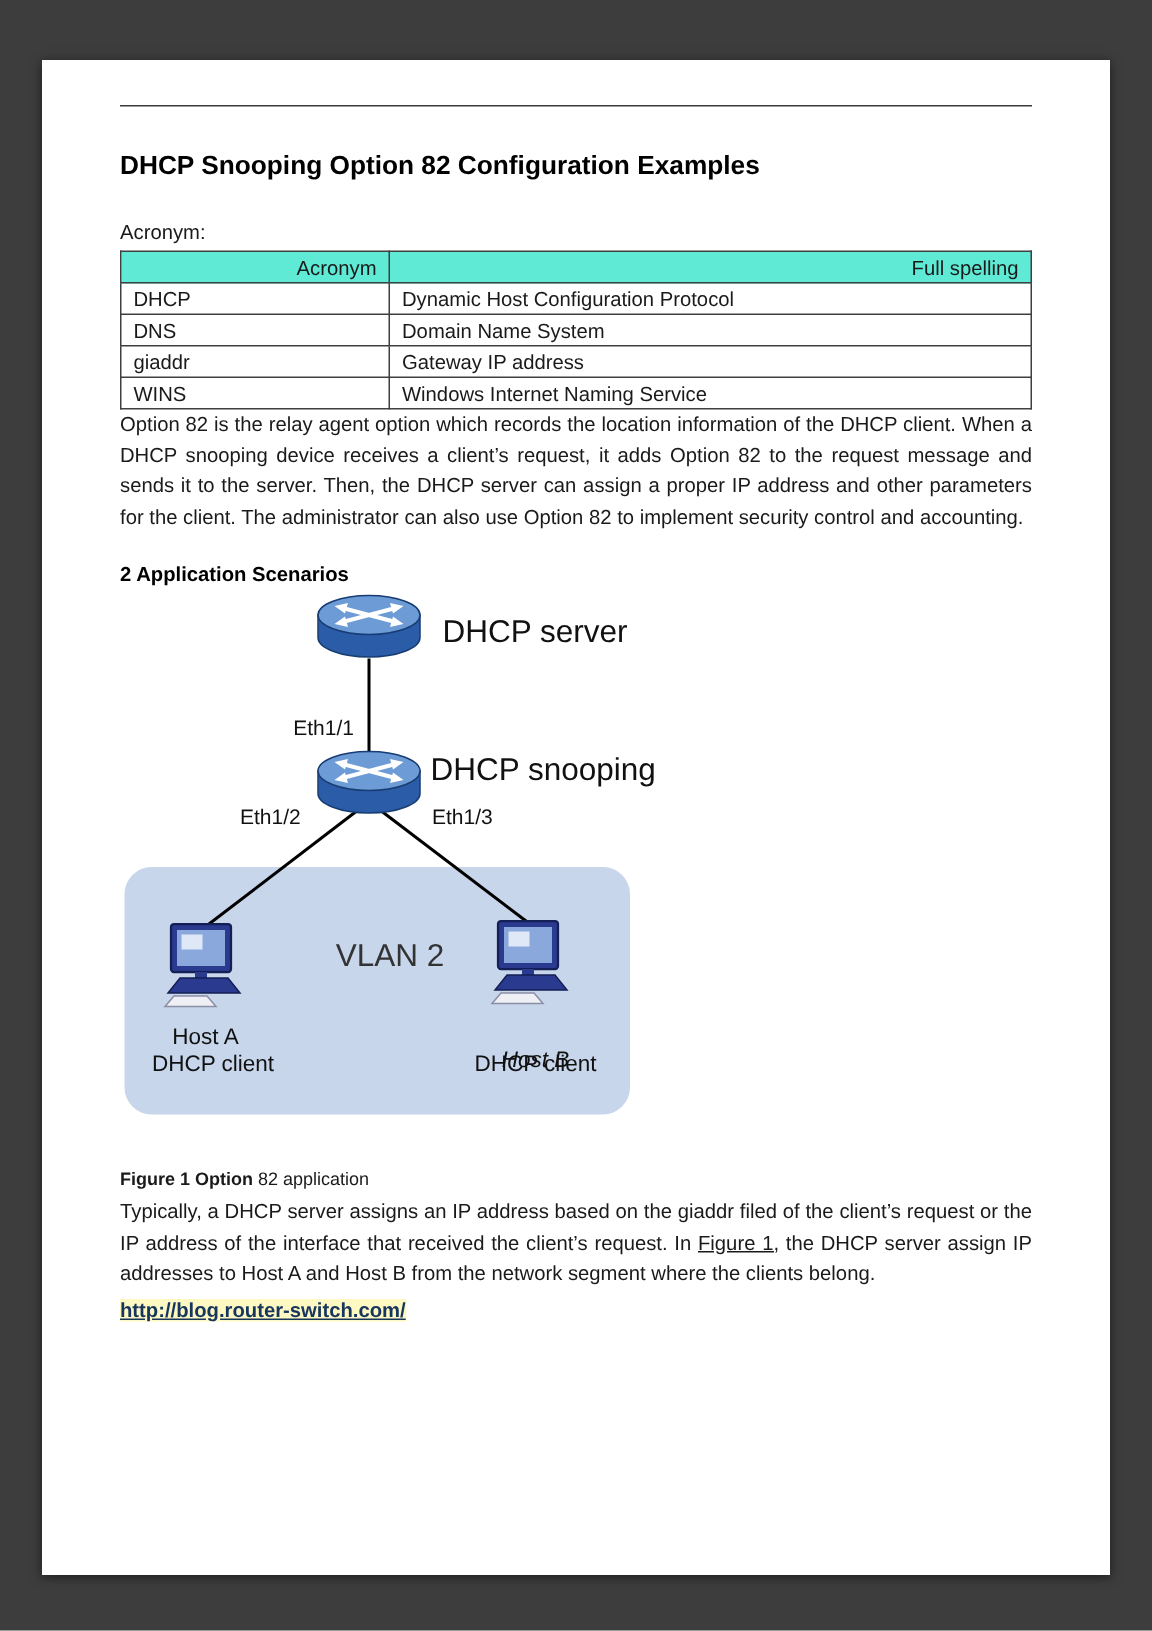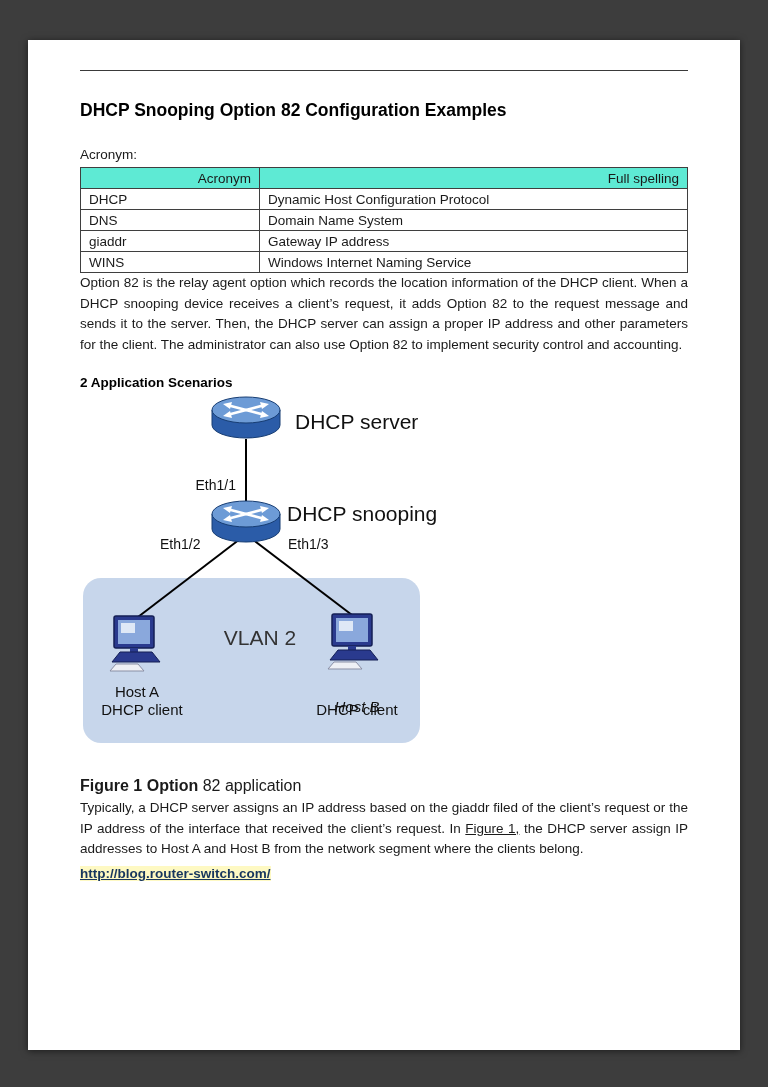--- a/index.html
+++ b/index.html
@@ -54,21 +54,21 @@
     border-radius:18px;
   }
   .lines-layer { position:absolute; left:0; top:0; }
   .dg-label { position:absolute; color:#111; white-space:nowrap; }
   .lbl-big { font-size:21px; }
   .lbl-mid { font-size:15px; }
   .lbl-small { font-size:14px; }
   .lbl-center { text-align:center; }
   .icon-abs { position:absolute; line-height:0; }
   
-  .figure-caption { font-size:16px; line-height:20px; margin-top:28px; }
+  .figure-caption { font-size:12px; line-height:20px; margin-top:28px; }
   .figure-caption b { font-weight:bold; }
   .closing { margin-top:2px; }
   a.inline-link {
     color:#1a1a1a;
     text-decoration:underline;
     cursor:pointer;
   }
   a.footer-link {
     display:inline-block;
     margin-top:6px;

